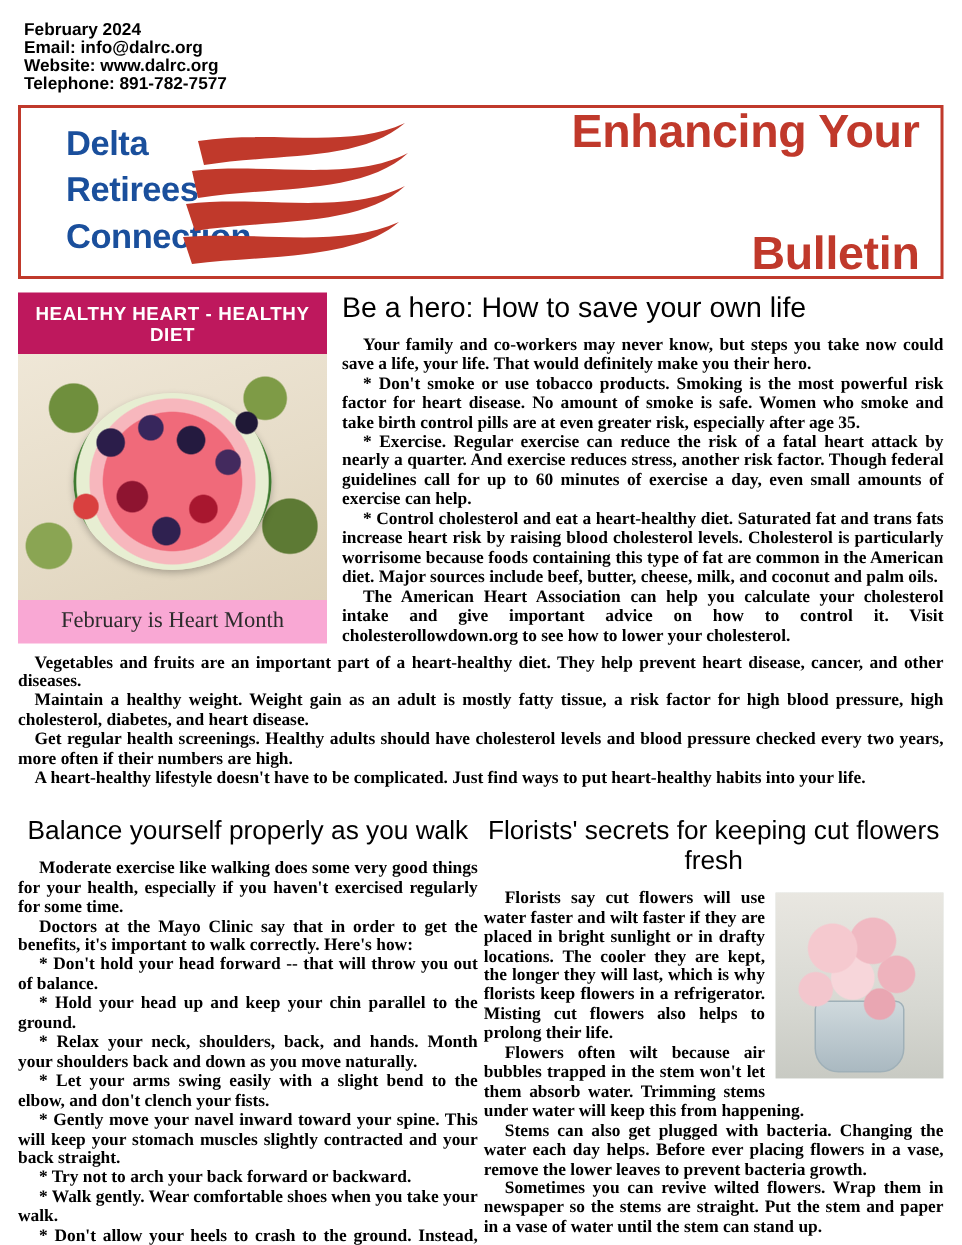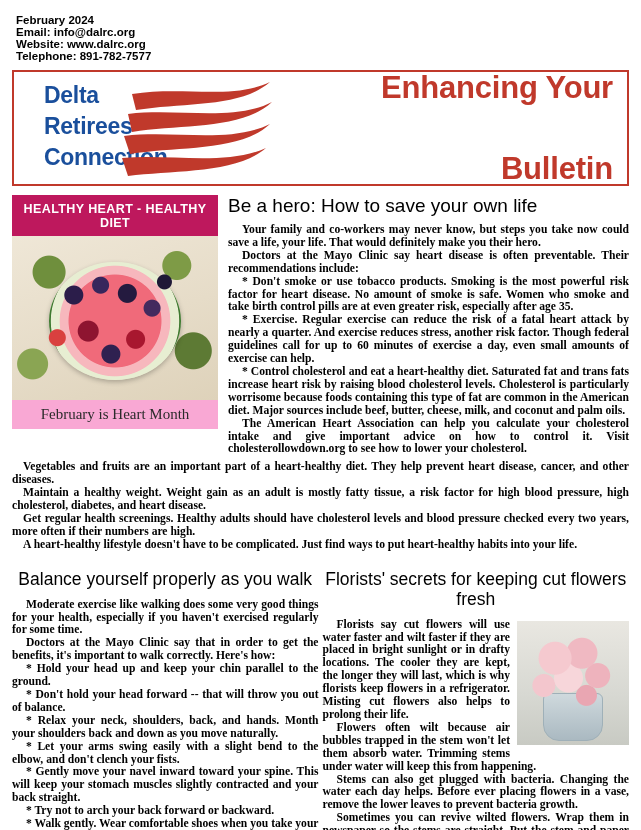--- a/index.html
+++ b/index.html
@@ -280,43 +280,42 @@
         <div class="bg"></div>
         <div class="melon"></div>
         <div class="berries"></div>
       </div>
       <div class="photo-caption">February is Heart Month</div>
     </div>
 
     <div class="article-col">
       <h1 class="headline">Be a hero: How to save your own life</h1>
       <p class="body">Your family and co-workers may never know, but steps you take now could save a life, your life. That would definitely make you their hero.</p>
-      <p class="body">Doctors at the Mayo Clinic say heart disease is often preventable. Their recommendations include:</p>
       <p class="body star">* Don't smoke or use tobacco products. Smoking is the most powerful risk factor for heart disease. No amount of smoke is safe. Women who smoke and take birth control pills are at even greater risk, especially after age 35.</p>
       <p class="body star">* Exercise. Regular exercise can reduce the risk of a fatal heart attack by nearly a quarter. And exercise reduces stress, another risk factor. Though federal guidelines call for up to 60 minutes of exercise a day, even small amounts of exercise can help.</p>
       <p class="body star">* Control cholesterol and eat a heart-healthy diet. Saturated fat and trans fats increase heart risk by raising blood cholesterol levels. Cholesterol is particularly worrisome because foods containing this type of fat are common in the American diet. Major sources include beef, butter, cheese, milk, and coconut and palm oils.</p>
       <p class="body">The American Heart Association can help you calculate your cholesterol intake and give important advice on how to control it. Visit cholesterollowdown.org to see how to lower your cholesterol.</p>
     </div>
   </div>
 
   <div class="full-width">
     <p class="body">Vegetables and fruits are an important part of a heart-healthy diet. They help prevent heart disease, cancer, and other diseases.</p>
     <p class="body">Maintain a healthy weight. Weight gain as an adult is mostly fatty tissue, a risk factor for high blood pressure, high cholesterol, diabetes, and heart disease.</p>
     <p class="body">Get regular health screenings.  Healthy adults should have cholesterol levels and blood pressure checked every two years, more often if their numbers are high.</p>
     <p class="body">A heart-healthy lifestyle doesn't have to be complicated. Just find ways to put heart-healthy habits into your life.</p>
   </div>
 
   <div class="bottom-section">
 
     <div class="col">
       <h2 class="sub">Balance yourself properly as you walk</h2>
       <p class="body">Moderate exercise like walking does some very good things for your health, especially if you haven't exercised regularly for some time.</p>
       <p class="body">Doctors at the Mayo Clinic say that in order to get the benefits, it's important to walk correctly. Here's how:</p>
+      <p class="body">* Don't hold your head forward -- that will throw you out of balance.</p>
       <p class="body">* Hold your head up and keep your chin parallel to the ground.</p>
-      <p class="body">* Don't hold your head forward -- that will throw you out of balance.</p>
       <p class="body">* Relax your neck, shoulders, back, and hands. Month your shoulders back and down as you move naturally.</p>
       <p class="body">* Let your arms swing easily with a slight bend to the elbow, and don't clench your fists.</p>
       <p class="body">* Gently move your navel inward toward your spine. This will keep your stomach muscles slightly contracted and your back straight.</p>
       <p class="body">* Try not to arch your back forward or backward.</p>
       <p class="body">* Walk gently. Wear comfortable shoes when you take your walk.</p>
       <p class="body">* Don't allow your heels to crash to the ground. Instead, roll your foot from heel to toe.</p>
     </div>
 
     <div class="col">
       <h2 class="sub">Florists' secrets for keeping cut flowers fresh</h2>

